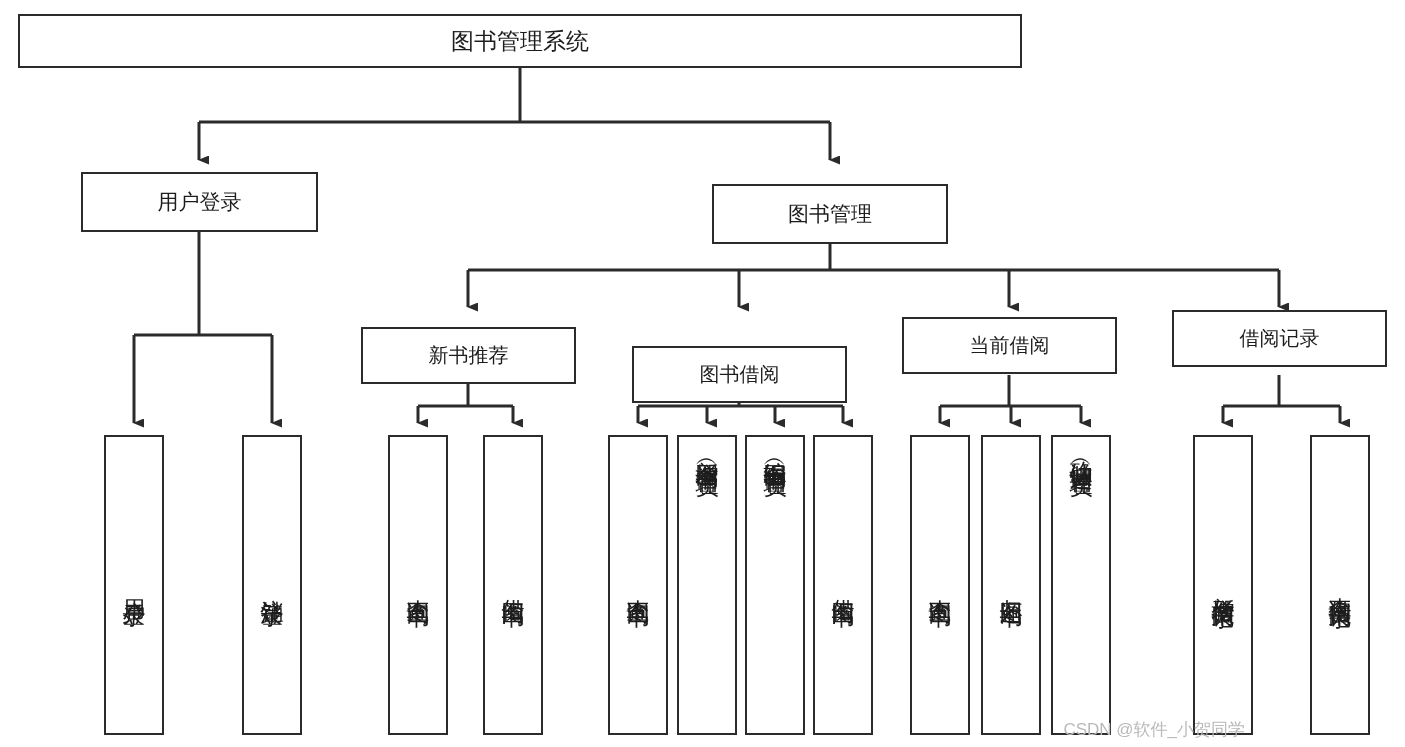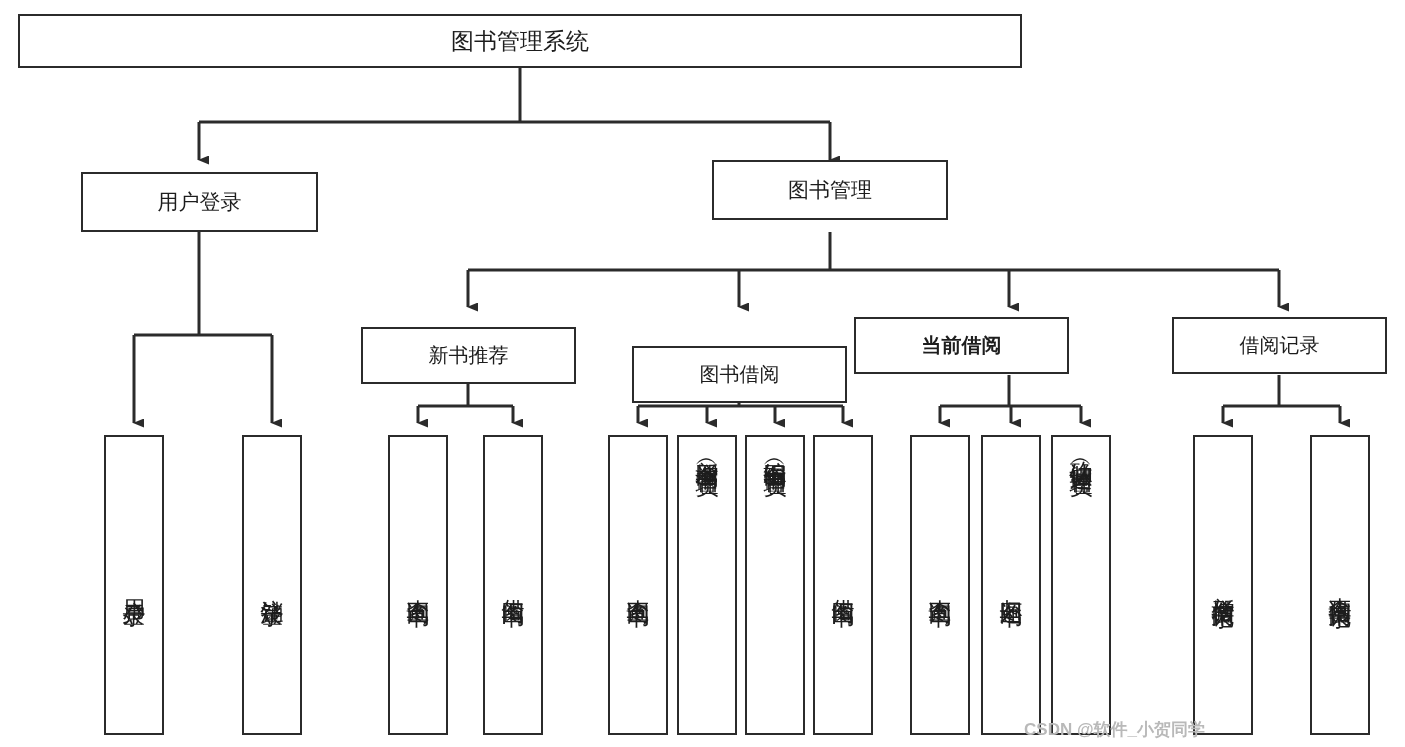--- a/index.html
+++ b/index.html
@@ -11,20 +11,21 @@
     width: 1405px;
     height: 747px;
     font-family: "Liberation Sans", "DejaVu Sans", sans-serif;
     overflow: hidden;
     position: relative;
   }
   #diagram-root {
     position: relative;
     width: 1215px;
     height: 747px;
+    padding-left: 40px;
   }
   svg#flow-svg {
     position: absolute;
     left: 0;
     top: 0;
     width: 1405px;
     height: 747px;
   }
   .node-box {
     position: absolute;
@@ -62,21 +63,20 @@
     padding-top: 0;
   }
   .watermark {
     position: absolute;
     right: 10px;
     bottom: 6px;
     font-size: 17px;
     color: #b9b9b9;
     white-space: nowrap;
     user-select: none;
-    font-weight: bold;
   }
 </style>
 </head>
 <body>
 
 <div id="diagram-root">
 
   <svg id="flow-svg" viewBox="0 0 1405 747">
     <defs>
       <marker id="arrowhead" markerWidth="9" markerHeight="11" refX="4.5" refY="10" orient="auto" markerUnits="userSpaceOnUse">
@@ -127,34 +127,34 @@
     </g>
   </svg>
 
   <div class="node-box node-root" style="left:18px; top:14px; width:1004px; height:54px;">
     <span class="node-label">图书管理系统</span>
   </div>
 
   <div class="node-box node-l1" style="left:81px; top:172px; width:237px; height:60px;">
     <span class="node-label">用户登录</span>
   </div>
-  <div class="node-box node-l1" style="left:712px; top:160px; width:236px; height:60px;">
+  <div class="node-box node-l1" style="left:712px; top:184px; width:236px; height:60px;">
     <span class="node-label">图书管理</span>
   </div>
 
   <div class="node-box node-l2" style="left:361px; top:327px; width:215px; height:57px;">
     <span class="node-label">新书推荐</span>
   </div>
   <div class="node-box node-l2" style="left:632px; top:317px; width:215px; height:57px;margin-top:29px;">
     <span class="node-label">图书借阅</span>
   </div>
-  <div class="node-box node-l2" style="left:854px; top:317px; width:215px; height:57px;font-weight:bold;">
+  <div class="node-box node-l2" style="left:902px; top:317px; width:215px; height:57px;">
     <span class="node-label">当前借阅</span>
   </div>
-  <div class="node-box node-l2" style="left:1172px; top:317px; width:215px; height:57px;">
+  <div class="node-box node-l2" style="left:1172px; top:310px; width:215px; height:57px;">
     <span class="node-label">借阅记录</span>
   </div>
 
   <div class="node-box node-leaf leaf-center" style="left:104px; top:435px; width:60px; height:300px;">
     <span class="node-label">用户登录</span>
   </div>
   <div class="node-box node-leaf leaf-center" style="left:242px; top:435px; width:60px; height:300px;">
     <span class="node-label">注销登录</span>
   </div>
 

